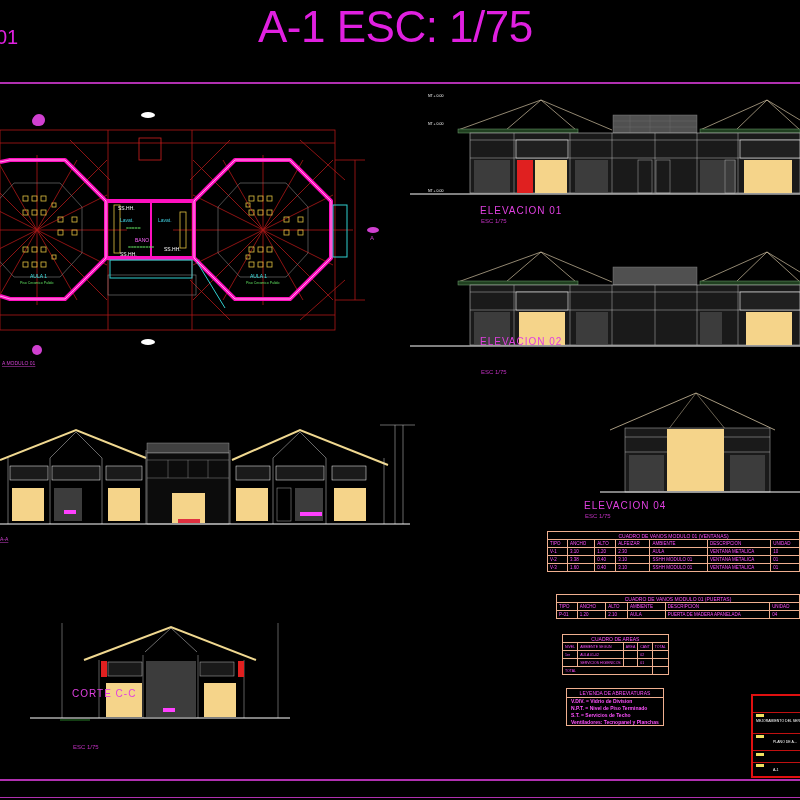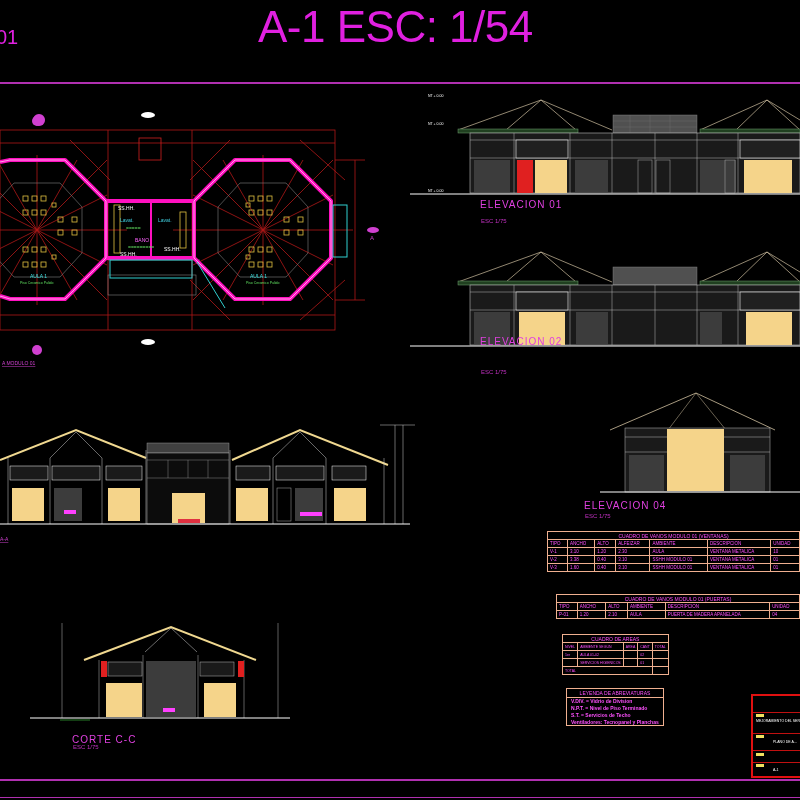--- a/index.html
+++ b/index.html
@@ -18,21 +18,21 @@
   .legend .hd{border-bottom:1px solid #f0b090;text-align:center;padding:1px;}
   .legend .ln{padding:0 4px;line-height:7px;font-weight:bold;}
   .titleblock{position:absolute;left:751px;top:694px;width:60px;height:80px;border:2px solid #e01010;}
   .tb-row{position:absolute;left:0;width:100%;border-top:1px solid #c01010;}
   .tb-tag{position:absolute;width:8px;height:3px;background:#f0e060;}
   .tb-text{position:absolute;color:#fff;font-size:3.5px;white-space:nowrap;}
 </style>
 </head>
 <body>
 
-<div class="abs title">A-1 ESC: 1/54</div>
+<div class="abs title">A-1 ESC: 1/75</div>
 <div class="abs sheet-code">01</div>
 <div class="hline" style="top:82px"></div>
 <div class="hline" style="top:779px"></div>
 <div class="hline" style="top:797px;height:1px"></div>
 
 <svg width="800" height="800">
 
   <g stroke="#b01818" stroke-width="0.8" fill="none">
     <rect x="0" y="130" width="335" height="200"></rect>
     <line x1="108" y1="130" x2="108" y2="330"></line>
@@ -341,27 +341,27 @@
     <rect x="200" y="662" width="34" height="14" fill="#1a1a1a" stroke="#bbb" stroke-width="0.5"></rect>
     <rect x="146" y="661" width="50" height="56" fill="#3c3c3c"></rect>
     <rect x="106" y="683" width="36" height="34" fill="#f5d48a"></rect>
     <rect x="204" y="683" width="32" height="34" fill="#f5d48a"></rect>
     <rect x="163" y="708" width="12" height="4" fill="#ff40ff"></rect>
     <line x1="30" y1="718" x2="290" y2="718" stroke="#fff" stroke-width="1"></line>
     <line x1="60" y1="720" x2="90" y2="720" stroke="#40d040" stroke-width="0.6"></line>
   </g>
 </svg>
 
-<div class="lbl" style="left:480px;top:199px">ELEVACION 01</div>
+<div class="lbl" style="left:480px;top:205px">ELEVACION 01</div>
 <div class="lbl-sub" style="left:481px;top:218px">ESC 1/75</div>
 <div class="lbl" style="left:480px;top:336px">ELEVACION 02</div>
 <div class="lbl-sub" style="left:481px;top:369px">ESC 1/75</div>
 <div class="lbl" style="left:584px;top:500px">ELEVACION 04</div>
 <div class="lbl-sub" style="left:585px;top:513px">ESC 1/75</div>
-<div class="lbl" style="left:72px;top:734px">CORTE C-C</div>
+<div class="lbl" style="left:72px;top:688px">CORTE C-C</div>
 <div class="lbl-sub" style="left:73px;top:744px">ESC 1/75</div>
 
 <table class="cad" style="left:547px;top:531px;width:253px">
   <tbody>
       <tr>
         <td class="cap" colspan="7">CUADRO DE VANOS MODULO 01 (VENTANAS)</td>
       </tr>
   <tr>
     <td>TIPO</td>
     <td>ANCHO</td>

